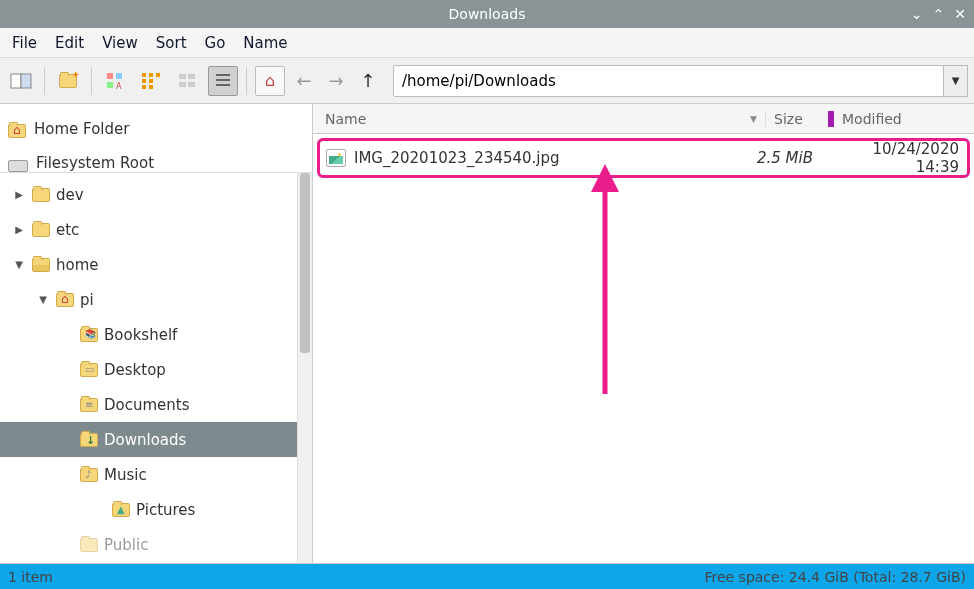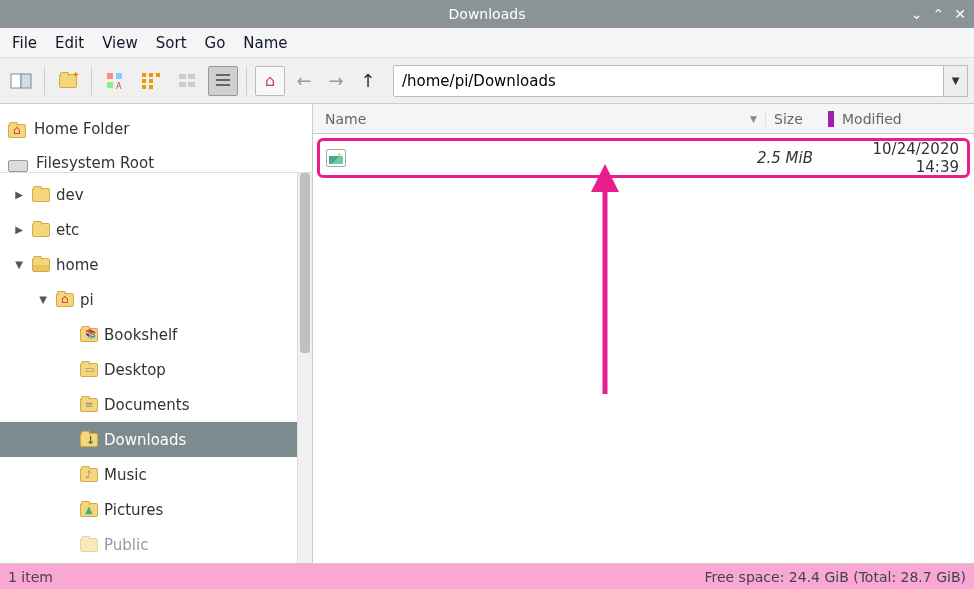--- a/index.html
+++ b/index.html
@@ -34,21 +34,21 @@
     .col-name { flex: 1; padding-left: 12px; display: flex; align-items: center; justify-content: space-between; padding-right: 8px; border-right: 1px solid #ddd; }
     .col-size { width: 68px; padding-left: 8px; border-right: 6px solid #a21caf; }
     .col-mod { width: 140px; padding-left: 8px; }
     .file-area { flex: 1; position: relative; padding: 4px; }
     .file-row-wrap { border: 3px solid #e91e8c; border-radius: 6px; padding: 2px; }
     .file-row { height: 30px; display: flex; align-items: center; font-size: 15px; cursor: pointer; }
     .fr-name { flex: 1; display: flex; align-items: center; gap: 8px; padding-left: 4px; }
     .fr-size { width: 68px; text-align: left; padding-right: 8px; font-style: italic; }
     .fr-mod { width: 140px; text-align: right; padding-right: 6px; }
     .arrow-annot { position: absolute; left: 262px; top: 30px; pointer-events: none; }
-    .statusbar { height: 26px; background: #f9a8d4; border-top: 1px solid #ccc; display: flex; align-items: center; justify-content: space-between; padding: 0 8px; font-size: 14px; color: #444; }
+    .statusbar { height: 26px; background: #0ea5e9; border-top: 1px solid #ccc; display: flex; align-items: center; justify-content: space-between; padding: 0 8px; font-size: 14px; color: #444; }
     .folder-ic { width: 22px; height: 18px; background: #f5d67b; border-radius: 2px; position: relative; display: inline-block; border: 1px solid #d4a94a; }
     .folder-ic::before { content: ""; position: absolute; top: -4px; left: 0; width: 9px; height: 4px; background: #f5d67b; border: 1px solid #d4a94a; border-bottom: none; border-radius: 2px 2px 0 0; }
     .folder-ic.small { width: 18px; height: 14px; }
     .folder-ic.small::before { width: 7px; height: 3px; top: -3px; }
     .folder-home-ic { position: relative; }
     .folder-home-ic::after { content: "⌂"; position: absolute; top: -2px; left: 4px; font-size: 12px; color: #c44; }
     .folder-open-ic { background: linear-gradient(#f5d67b 50%, #e8c55d 50%); }
     .folder-dl::after { content: "↓"; position: absolute; top: 0; left: 5px; font-size: 11px; color: #3a7a3a; font-weight: bold; }
     .folder-deco::after { position: absolute; top: 0; left: 4px; font-size: 10px; color: #888; }
     .folder-deco.bk::after { content: "📚"; font-size: 9px; }
@@ -198,21 +198,21 @@
         <div class="tree-row selected" style="padding-left:60px;">
           <span class="expander"></span>
           <span class="folder-ic small folder-dl"></span>
           <span>Downloads</span>
         </div>
         <div class="tree-row" style="padding-left:60px;">
           <span class="expander"></span>
           <span class="folder-ic small folder-deco mus"></span>
           <span>Music</span>
         </div>
-        <div class="tree-row" style="padding-left:60px;">
+        <div class="tree-row" style="padding-left:92px;">
           <span class="expander"></span>
           <span class="folder-ic small folder-deco pic"></span>
           <span>Pictures</span>
         </div>
         <div class="tree-row" style="padding-left:60px;opacity:0.5;">
           <span class="expander"></span>
           <span class="folder-ic small"></span>
           <span>Public</span>
         </div>
       </div>
@@ -233,20 +233,21 @@
       </div>
       <div class="col-mod">
         <span>Modified</span>
       </div>
     </div>
     <div class="file-area">
       <div class="file-row-wrap">
         <div class="file-row">
           <div class="fr-name">
             <span class="img-ic"></span>
+            <span>IMG_20201023_234540.jpg</span>
           </div>
           <div class="fr-size">2.5 MiB</div>
           <div class="fr-mod">10/24/2020 14:39</div>
         </div>
       </div>
       <svg class="arrow-annot" width="60" height="240">
         <line x1="30" y1="230" x2="30" y2="18" stroke="#e91e8c" stroke-width="5"></line>
         <polygon points="30,0 16,28 44,28" fill="#e91e8c"></polygon>
       </svg>
     </div>

